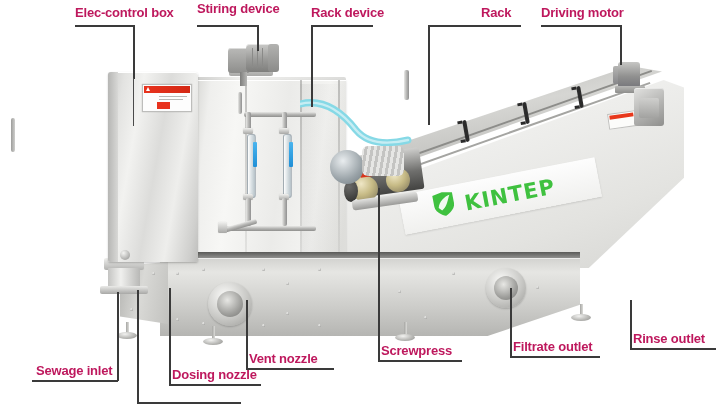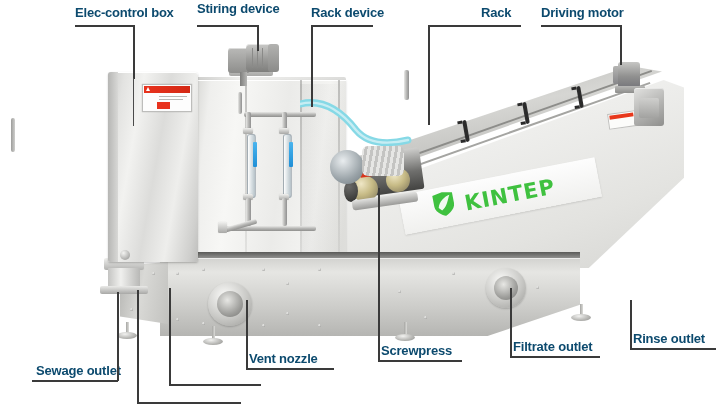--- a/index.html
+++ b/index.html
@@ -1,21 +1,21 @@
 <!DOCTYPE html>
 <html><head>
 <meta charset="utf-8">
 <style>
   html,body{margin:0;padding:0;background:#ffffff;}
   body{width:720px;height:408px;overflow:hidden;
        font-family:"Liberation Sans", sans-serif;}
   #stage{position:relative;width:720px;height:408px;background:#ffffff;}
 
   
-  .label{position:absolute;font-weight:bold;font-size:13px;color:#0c4a6e;
+  .label{position:absolute;font-weight:bold;font-size:13px;color:#be185d;
          white-space:nowrap;letter-spacing:-0.2px;line-height:14px;}
   .rule{position:absolute;background:#3a3a3a;}
   .rule.h{height:1.5px;}
   .rule.v{width:1.5px;}
   .leader{position:absolute;background:#4a4a4a;width:1.3px;}
 
   
   #machine{position:absolute;left:0;top:0;width:720px;height:408px;}
 
   .panel{position:absolute;}
@@ -330,27 +330,28 @@
   <div class="rule v" style="left:311px;top:25px;height:82px;"></div>
 
   <div class="label" style="left:481px;top:6px;">Rack</div>
   <div class="rule h" style="left:428px;top:25px;width:93px;"></div>
   <div class="rule v" style="left:428px;top:25px;height:100px;"></div>
 
   <div class="label" style="left:541px;top:6px;">Driving motor</div>
   <div class="rule h" style="left:541px;top:25px;width:80px;"></div>
   <div class="rule v" style="left:620px;top:25px;height:40px;"></div>
 
-  <div class="label" style="left:36px;top:364px;">Sewage outlet</div>
+  <div class="label" style="left:36px;top:364px;">Sewage inlet</div>
   <div class="rule h" style="left:32px;top:380px;width:86px;"></div>
   <div class="rule v" style="left:117px;top:292px;height:89px;"></div>
 
   <div class="rule h" style="left:137px;top:402px;width:104px;"></div>
   <div class="rule v" style="left:137px;top:290px;height:113px;"></div>
 
+  <div class="label" style="left:172px;top:368px;">Dosing nozzle</div>
   <div class="rule h" style="left:169px;top:384px;width:92px;"></div>
   <div class="rule v" style="left:169px;top:288px;height:97px;"></div>
 
   <div class="label" style="left:249px;top:352px;">Vent nozzle</div>
   <div class="rule h" style="left:246px;top:368px;width:88px;"></div>
   <div class="rule v" style="left:246px;top:300px;height:69px;"></div>
 
   <div class="label" style="left:381px;top:344px;">Screwpress</div>
   <div class="rule h" style="left:378px;top:360px;width:84px;"></div>
   <div class="rule v" style="left:378px;top:188px;height:173px;"></div>

